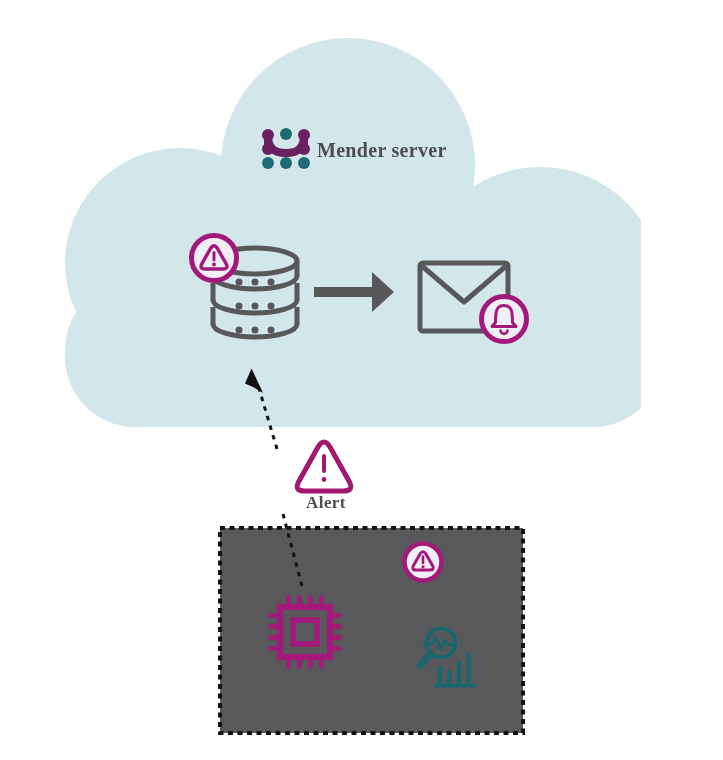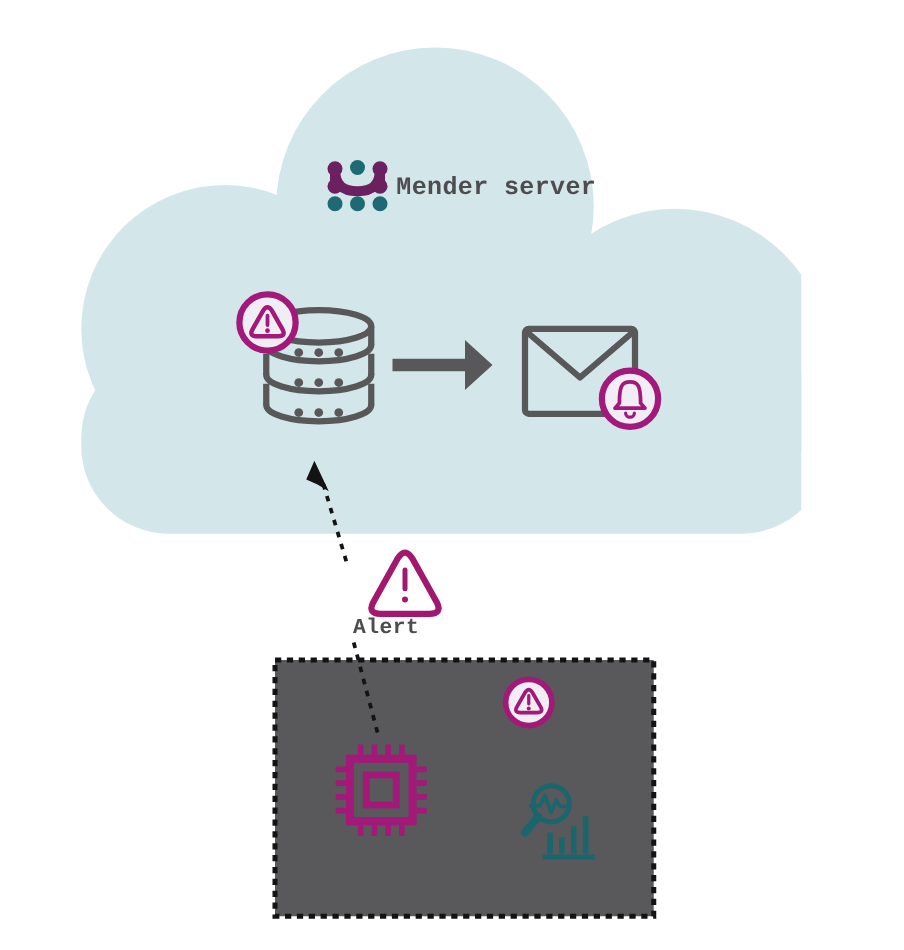--- a/index.html
+++ b/index.html
@@ -1,21 +1,21 @@
 <!DOCTYPE html>
 <html style="--bg: #ffffff; --cloud: #d3e7eb; --gray-icon: #58585a; --box-fill: #59595b; --magenta: #a2197a; --magenta-triangle: #a2186e; --badge-fill: #f1edf5; --teal: #1a666c; --logo-purple: #6b2160; --logo-teal: #1d6a72; --text-dark: #4d4d4f; --dash: #131313;"><head>
 <meta charset="utf-8">
 <style>
   html,body{margin:0;padding:0;background:#fff;}
   .stage{position:relative;width:641px;height:760px;background:var(--bg,#fff);overflow:hidden;
-         font-family:Liberation Mono, monospace;}
+         font-family:Liberation Serif, serif;}
   .stage svg{position:absolute;left:0;top:0;}
   .label{position:absolute;color:var(--text-dark,#4d4d4f);}
   .server-title{left:317px;top:139px;font-size:20px;font-weight:bold;letter-spacing:.3px;}
-  .alert-label{left:282px;top:493px;width:54px;text-align:center;font-size:17px;font-weight:bold;letter-spacing:.4px;}
+  .alert-label{left:299px;top:493px;width:54px;text-align:center;font-size:17px;font-weight:bold;letter-spacing:.4px;}
   
   .st-gray{stroke:var(--gray-icon);fill:none;}
   .st-mag{stroke:var(--magenta);fill:none;}
   .st-teal{stroke:var(--teal);fill:none;}
   .fill-gray{fill:var(--gray-icon);}
   .dot-purple{fill:var(--logo-purple);}
   .dot-teal{fill:var(--logo-teal);}
   .badge{fill:var(--badge-fill);stroke:var(--magenta);}
   .dash{stroke:var(--dash);fill:none;}
 </style>

